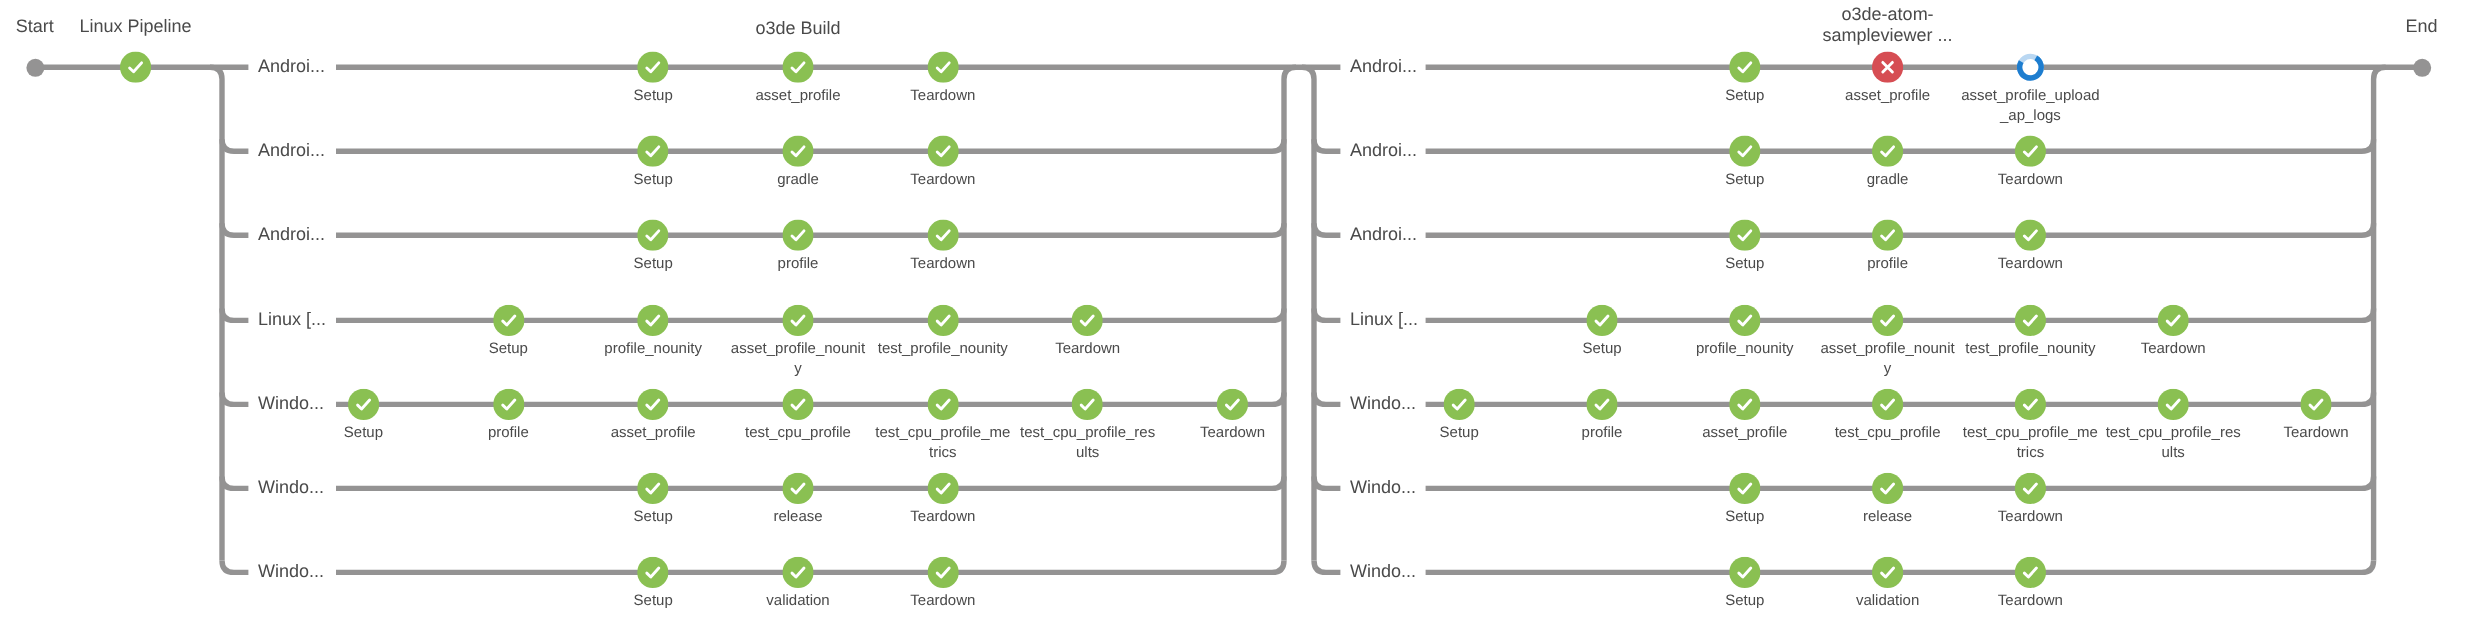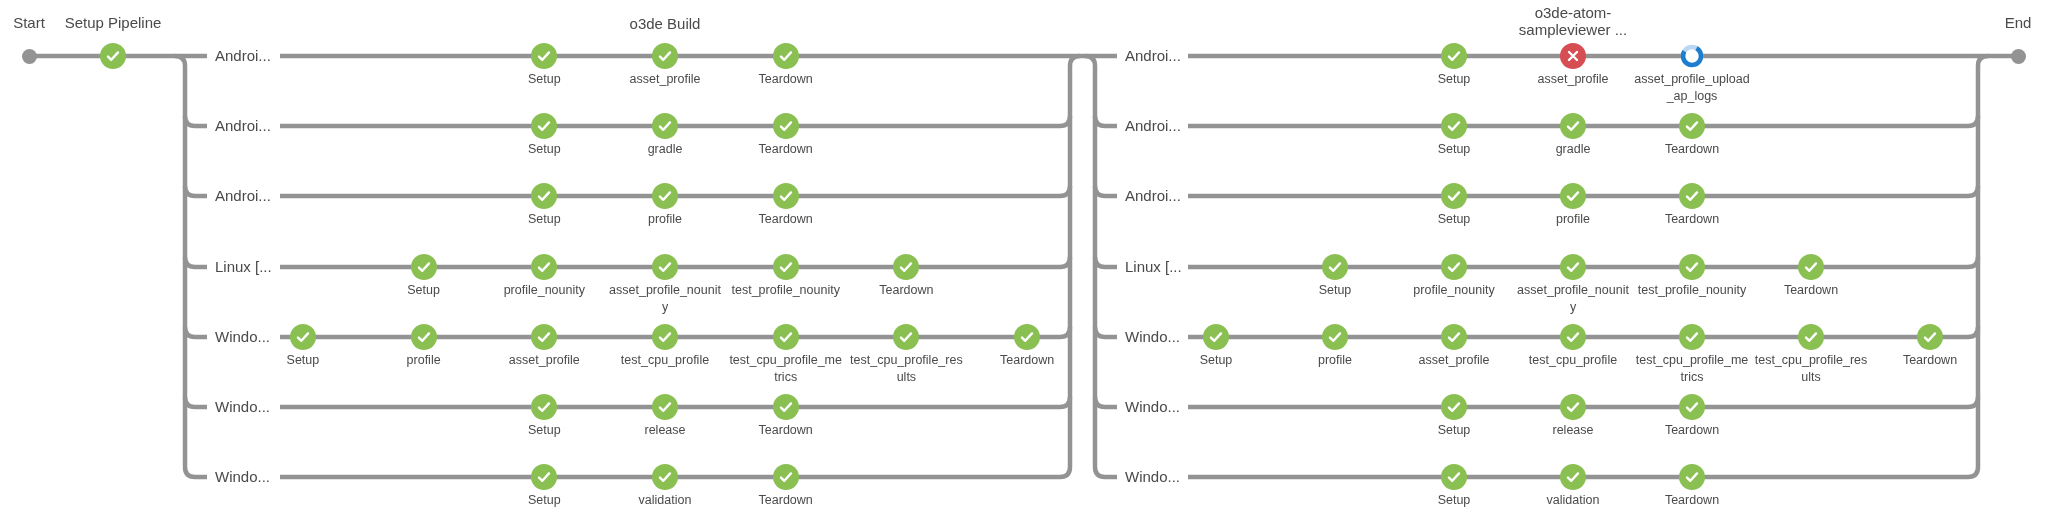--- a/index.html
+++ b/index.html
@@ -57,21 +57,21 @@
       <path d="M1188 267 H1968 Q1978 267 1978 257"></path>
       <path d="M1095 327 Q1095 337 1105 337 H1117"></path>
       <path d="M1188 337 H1968 Q1978 337 1978 327"></path>
       <path d="M1095 397 Q1095 407 1105 407 H1117"></path>
       <path d="M1188 407 H1968 Q1978 407 1978 397"></path>
       <path d="M1095 467 Q1095 477 1105 477 H1117"></path>
       <path d="M1188 477 H1968 Q1978 477 1978 467"></path>
     </svg>
 
   <div class="terminal-label" style="left:-31px;top:15px">Start</div>
-  <div class="terminal-label" style="left:53px;top:15px">Setup Pipeline</div>
+  <div class="terminal-label" style="left:53px;top:15px">Linux Pipeline</div>
   <div class="terminal-label" style="left:1958px;top:15px">End</div>
 
   <div class="dot" style="left:21.5px;top:48.5px"></div>
   <div class="dot" style="left:2010.5px;top:48.5px"></div>
 
   <div id="nodes-layer">
       <div class="stage-title" style="left: 545px; top: 15px; text-align: center;">o3de Build</div>
       <div class="branch-label" style="left: 215px; top: 48px;">Androi...</div>
       <div class="node" style="left: 531.3px; top: 43px;">
         <svg width="26" height="26" viewBox="0 0 26 26">

